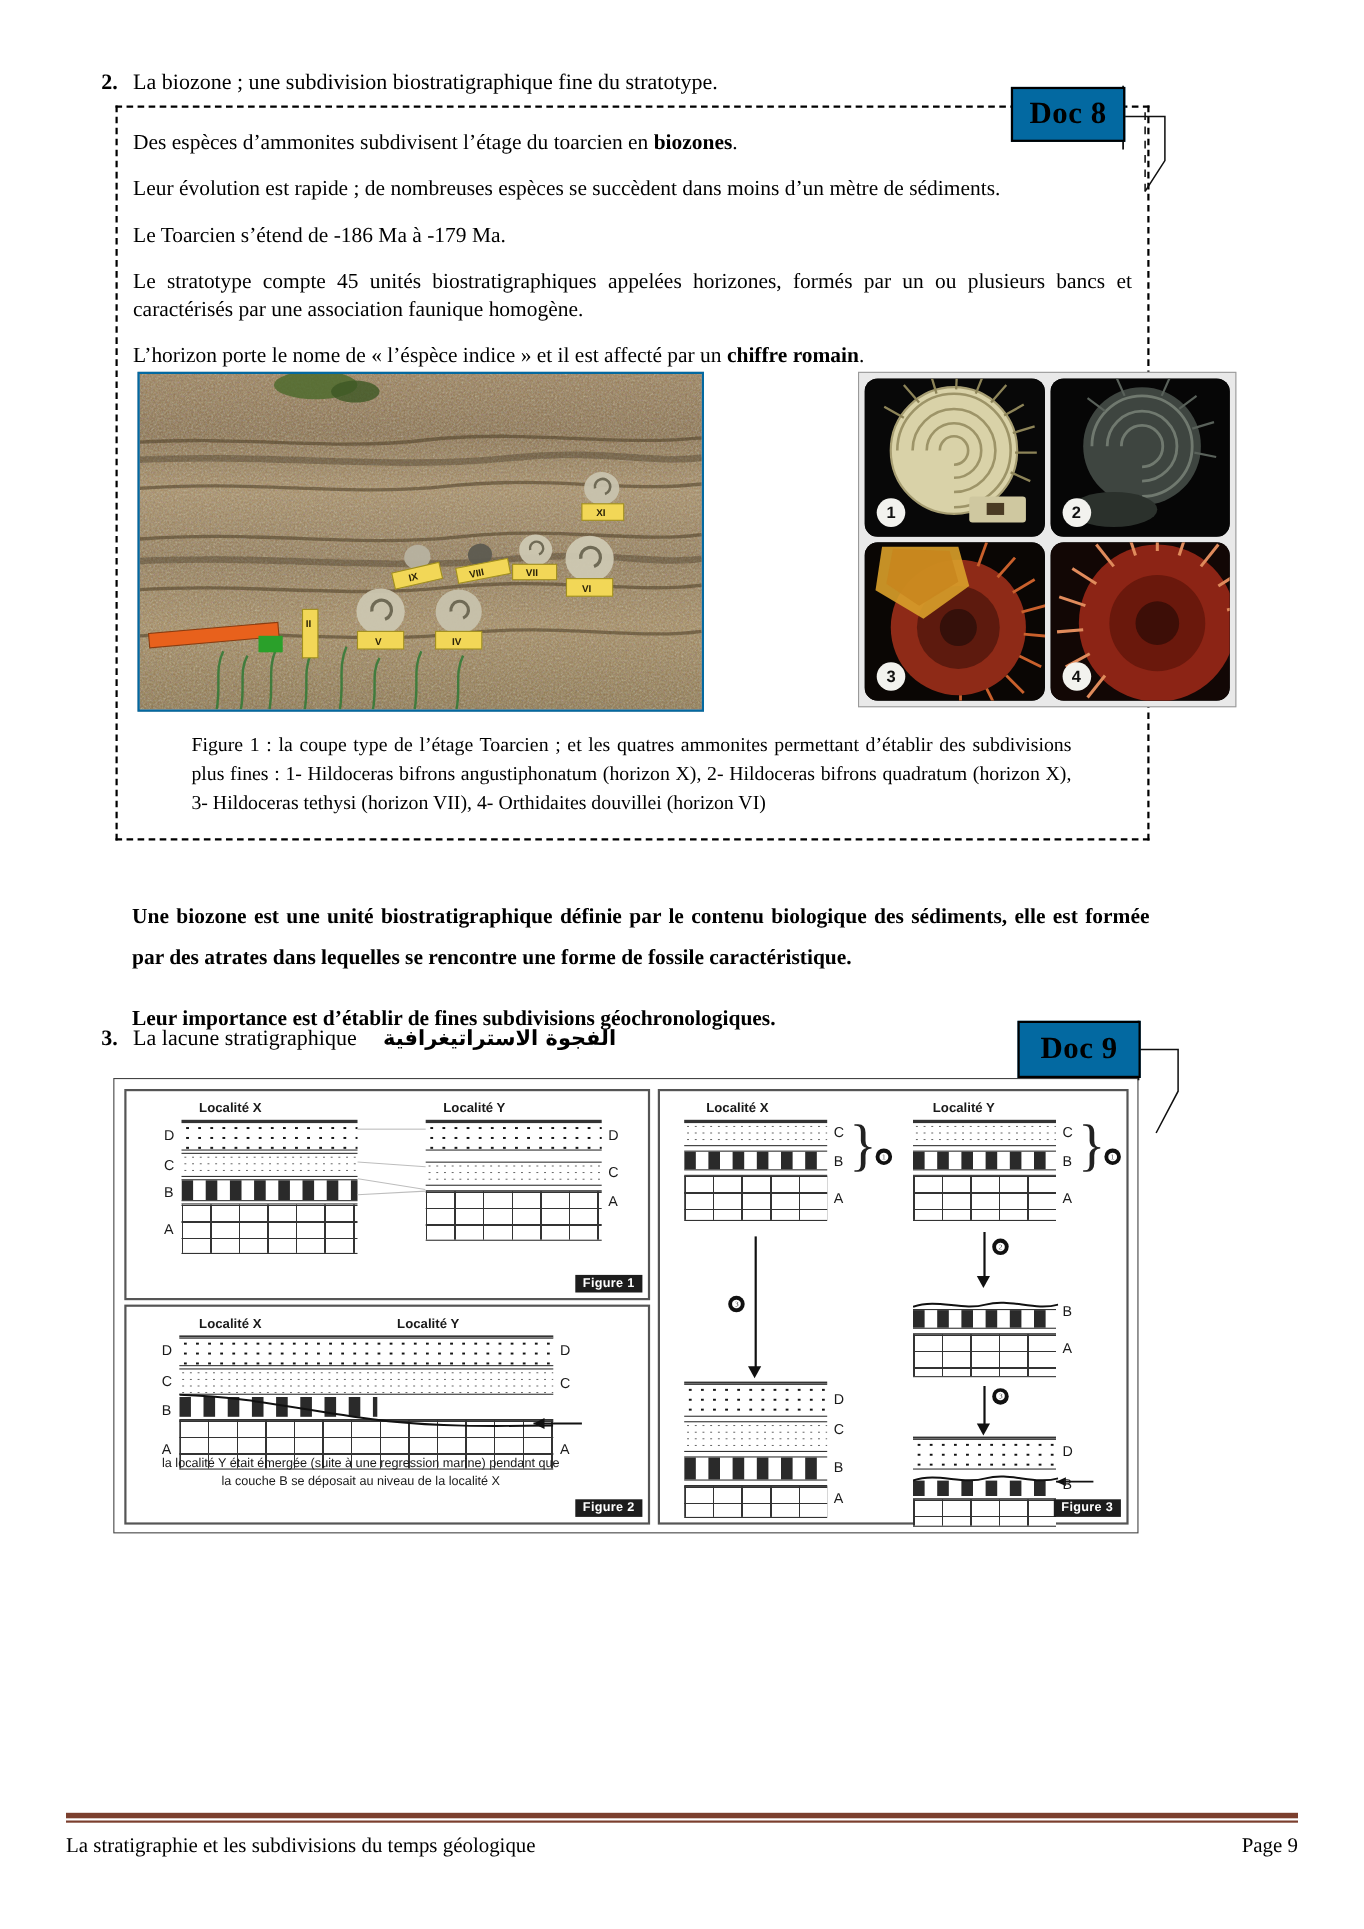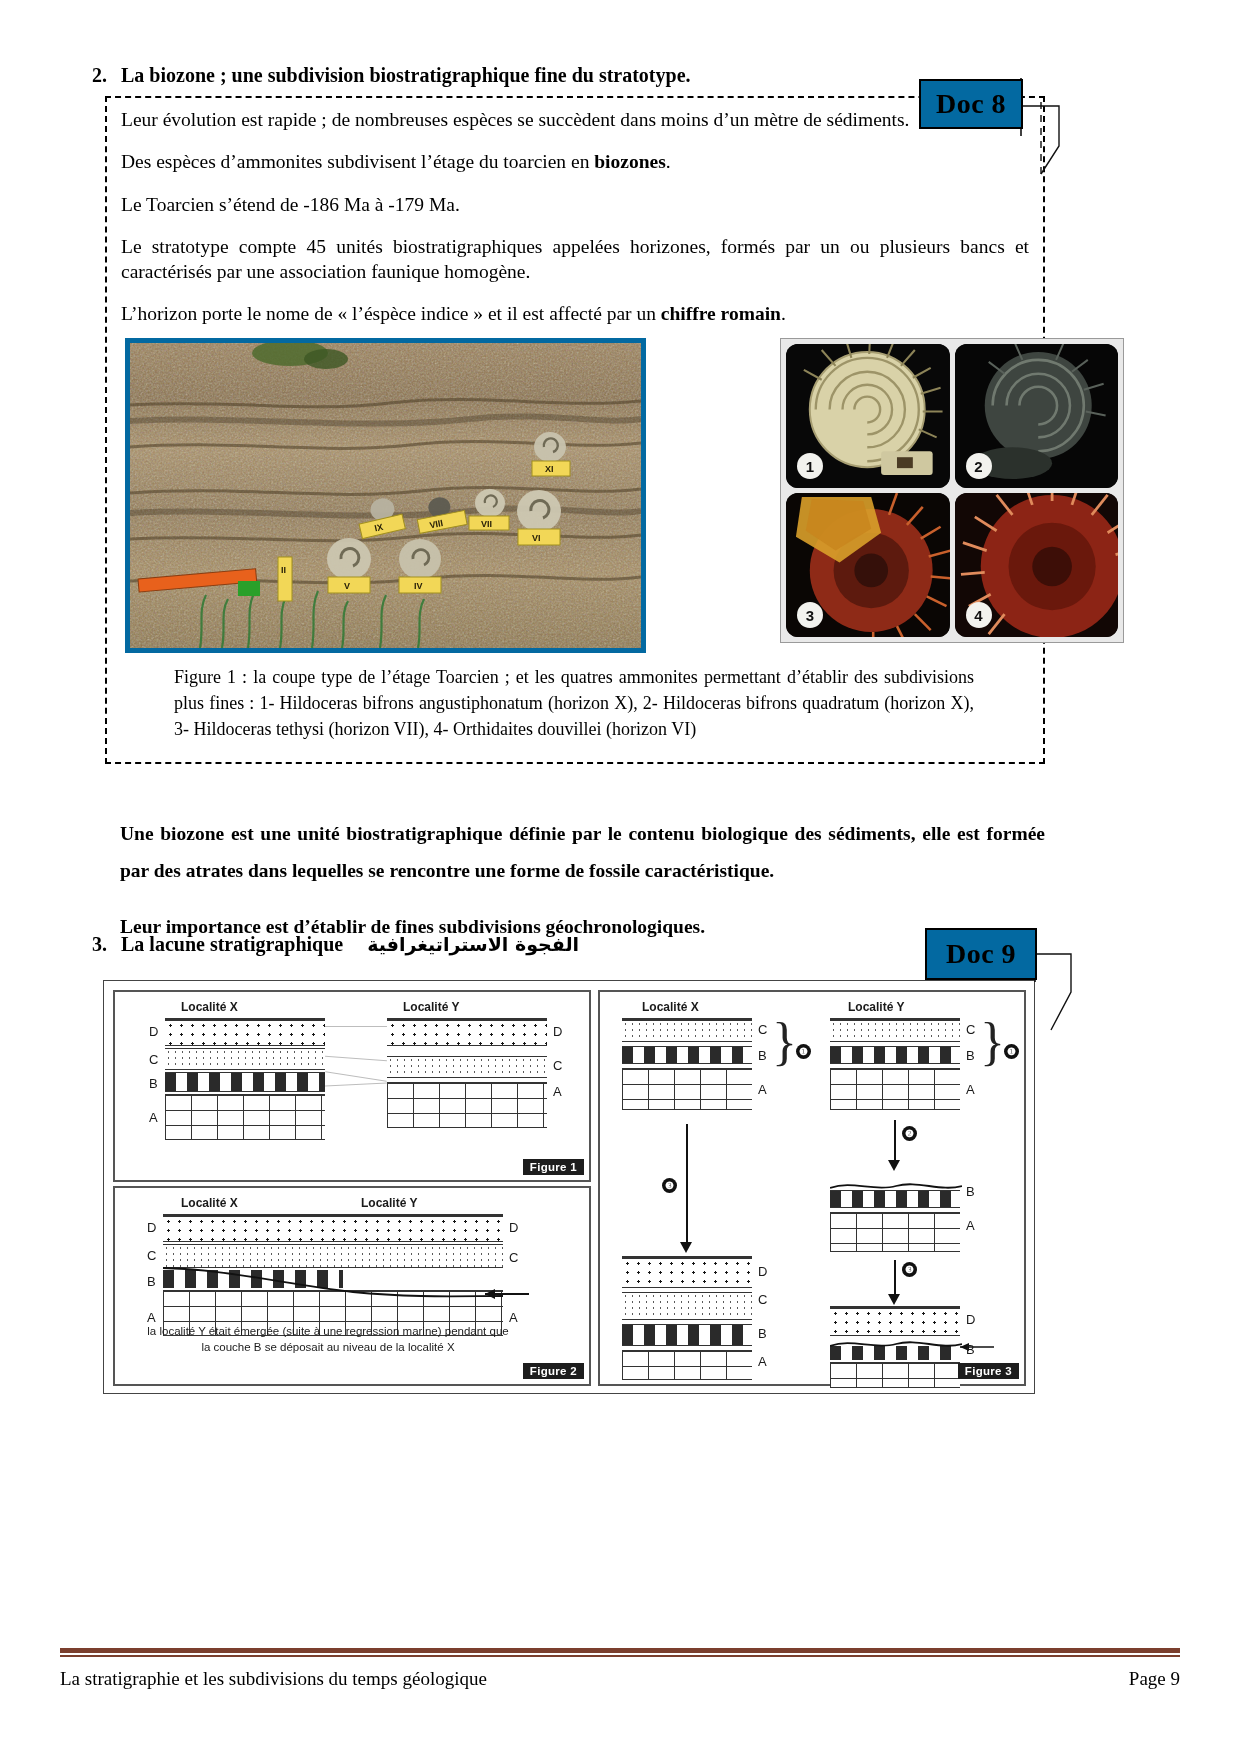--- a/index.html
+++ b/index.html
@@ -8,21 +8,21 @@
     background:#ffffff;
     font-family:"Liberation Serif",serif;
     color:#000;
     position:relative;
     overflow:hidden;
   }
   .page{position:absolute;inset:0;}
 
   
   .h-num{font-weight:bold;font-size:20px;}
-  .sec-title{font-weight:bold;font-size:20px;}
+  .sec-title{font-weight:normal;font-size:20px;}
 
   
   #sec2-heading{
     position:absolute;left:92px;top:64px;width:900px;
     display:flex;gap:14px;align-items:baseline;
   }
 
   
   #doc8-box{
     position:absolute;left:105px;top:96px;
@@ -54,21 +54,21 @@
   #doc9-badge{left:925px;top:928px;width:108px;height:48px;}
   .badge-bracket{position:absolute;z-index:6;}
 
   
   #fig1-row{
     position:absolute;left:125px;top:338px;
     width:875px;height:308px;
   }
   #outcrop-photo{
     position:absolute;left:0;top:0;width:511px;height:305px;
-    border:5px solid #0369a1;
+    border:2px solid #0369a1;
     overflow:hidden;
     background:#a3a3a3;
   }
   #ammonite-panel{
     position:absolute;left:655px;top:0;width:344px;height:305px;
     background:#e9e9e9;
     border:1px solid #9a9a9a;
     display:grid;grid-template-columns:1fr 1fr;grid-template-rows:1fr 1fr;
     gap:5px;padding:5px;box-sizing:border-box;
   }
@@ -219,22 +219,22 @@
 
 <div class="page">
 
   <div id="sec2-heading">
     <span class="h-num">2.</span>
     <span class="sec-title">La biozone ; une subdivision biostratigraphique fine du stratotype.</span>
   </div>
 
   <div id="doc8-box">
     <div class="doc8-inner">
+      <p class="para first">Des espèces d’ammonites subdivisent l’étage du toarcien en <b>biozones</b>.</p>
       <p class="para">Leur évolution est rapide ; de nombreuses espèces se succèdent dans moins d’un mètre de sédiments.</p>
-      <p class="para first">Des espèces d’ammonites subdivisent l’étage du toarcien en <b>biozones</b>.</p>
       <p class="para">Le Toarcien s’étend de -186 Ma à -179 Ma.</p>
       <p class="para">Le stratotype compte 45 unités biostratigraphiques appelées horizones, formés par un ou plusieurs bancs et caractérisés par une association faunique homogène.</p>
       <p class="para">L’horizon porte le nome de « l’éspèce indice » et il est affecté par un <b>chiffre romain</b>.</p>
     </div>
 
     <div id="fig1-caption" style="left:67px;top:566px;width:800px;">Figure 1 : la coupe type de l’étage Toarcien ; et les quatres ammonites permettant d’établir des subdivisions plus fines : 1- Hildoceras bifrons angustiphonatum (horizon X), 2- Hildoceras bifrons quadratum (horizon X), 3- Hildoceras tethysi (horizon VII), 4- Orthidaites douvillei (horizon VI)</div>
   </div>
 
   <svg class="badge-bracket" style="left:1019px;top:76px;" width="60" height="124">
     <path d="M2,2 L2,60" stroke="#111" stroke-width="1.6" fill="none"></path>

